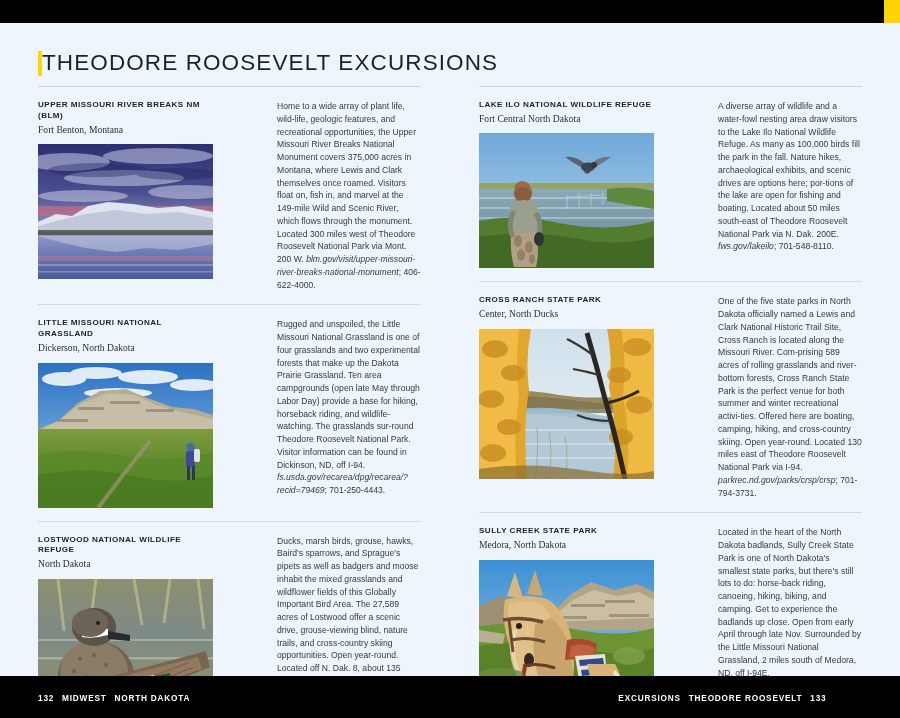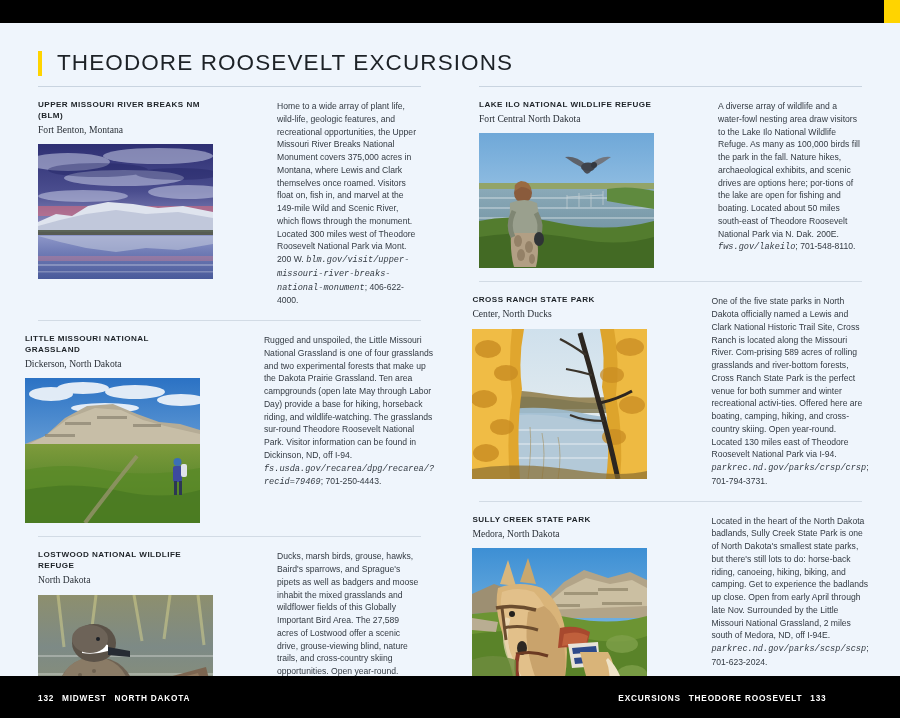--- a/index.html
+++ b/index.html
@@ -35,58 +35,58 @@
     color:#fff; font-size:9.4px; font-weight:bold;
     letter-spacing:0.9px;
     font-family:"Liberation Sans Narrow","Liberation Sans",sans-serif;
     transform:scaleX(0.88); transform-origin:left center;
   }
   .footer-right { transform-origin:right center; }
 
   
   .title-row {
     position:absolute; top:50px; left:38px;
-    display:flex; align-items:center; gap:15px;
+    display:flex; align-items:center; 
   }
   .title-accent { width:4px; height:25px; background:#ffd400; }
   .title-text {
     font-size:22.5px; font-weight:400; letter-spacing:1.1px;
     color:#1d2227;
     font-family:"Liberation Sans", sans-serif;
   }
 
   
   .columns {
     position:absolute; top:86px; left:38px;
     width:824px; display:flex; gap:58px;
   }
   .col { width:383px; }
 
   .divider { height:1px; background:#c9d4e0; width:100%; }
   .divider.thin { background:#d2dbe5; }
 
   .entry { padding-top:13px; padding-bottom:13px; }
-  .entry-grid { display:flex; gap:16px;justify-content:center; }
+  .entry-grid { display:flex; gap:16px; }
   .entry-left { width:175px; flex:0 0 175px; }
   .entry-right { flex:1; }
 
   .entry-title {
     font-size:8.1px; font-weight:bold; letter-spacing:0.45px;
     color:#1d2227; line-height:1.35; text-transform:uppercase;
   }
   .entry-sub {
     font-family:"Liberation Serif", serif;
     font-size:9.6px; color:#2b3138; margin-top:2px; line-height:1.3;
   }
   .entry-body {
     font-size:8.6px; line-height:1.485; color:#333a42;
     text-align:left;
     margin-left:48px;
   }
-  .entry-body .it { font-style:italic;font-family:Liberation Mono, monospace; }
+  .entry-body .it { font-style:italic; }
 
   .photo {
     margin-top:8px; width:175px; height:auto;
     display:block; border:0; position:relative; overflow:hidden;
   }
   .photo svg { display:block; }
 
   
   .h135 { height:135px; }
   .h145 { height:145px; }

